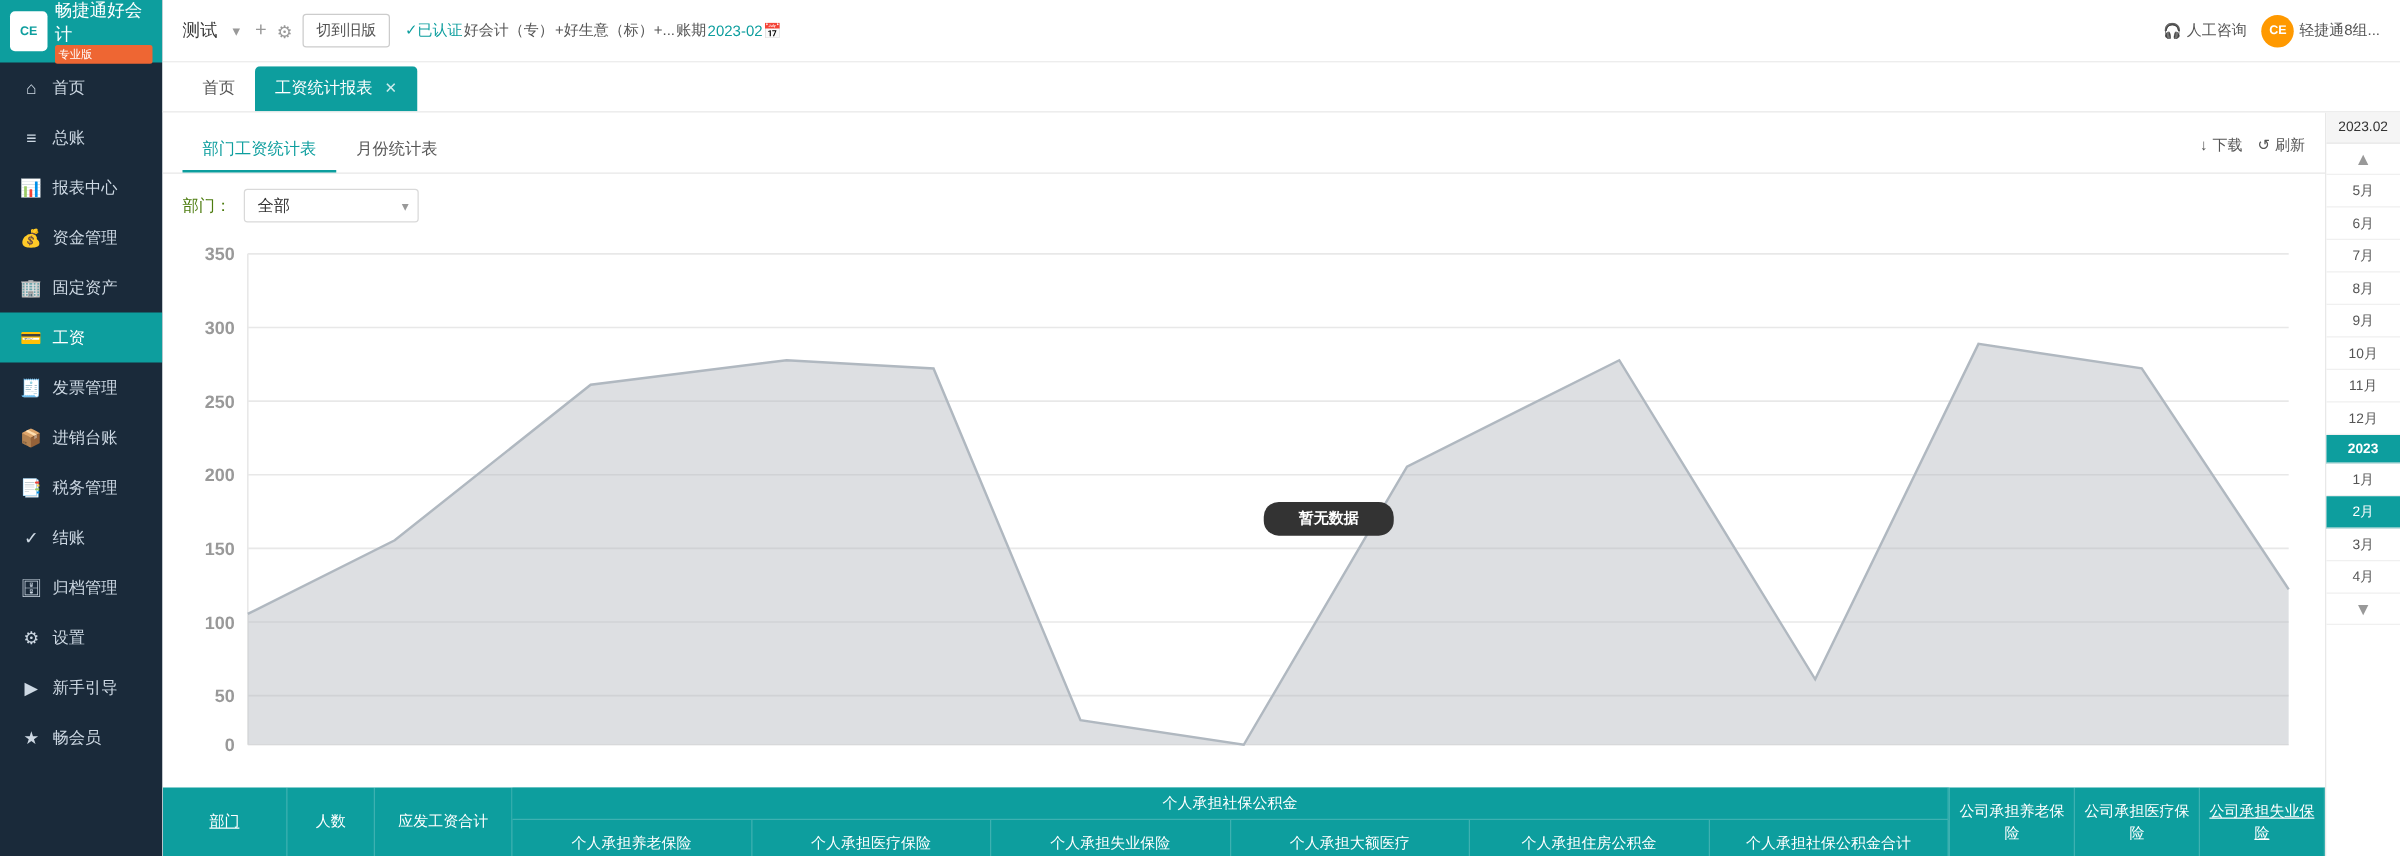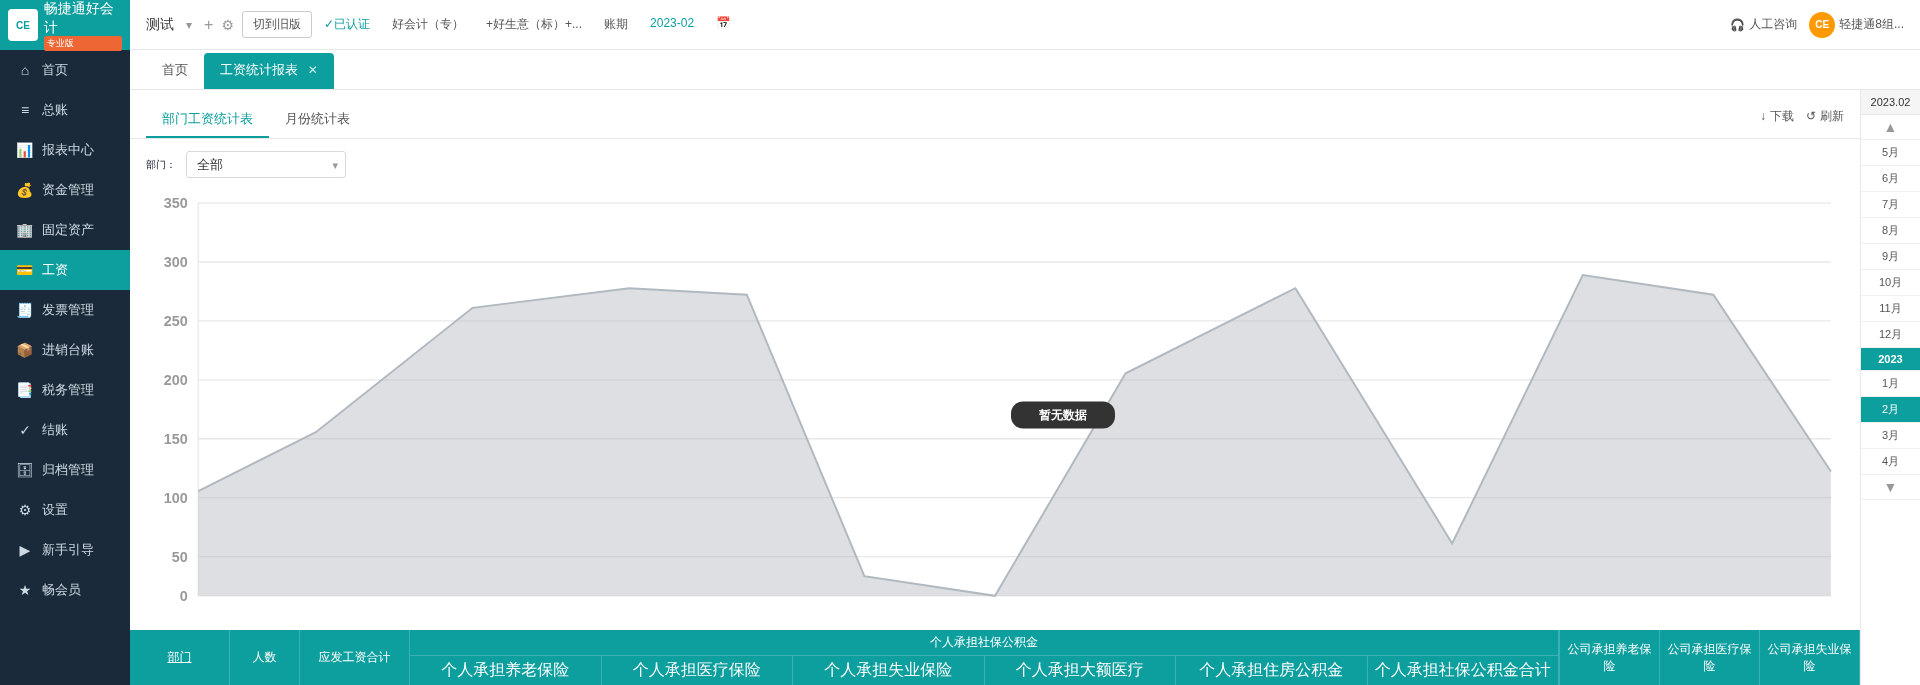--- a/index.html
+++ b/index.html
@@ -68,21 +68,21 @@
     .topbar-actions { display: flex; align-items: center; gap: 8px; }
     .topbar-btn-switch {
       border: 1px solid #ccc;
       background: white;
       padding: 4px 10px;
       border-radius: 3px;
       font-size: 12px;
       cursor: pointer;
       color: #555;
     }
-    .topbar-status { display: flex; gap: 22px; font-size: 12px; color: #555; }
+    .topbar-status { display: flex; align-items: center; gap: 1px; font-size: 12px; color: #555; }
     .topbar-status-badge { color: #0d9e9e; font-size: 12px; }
     .topbar-right { margin-left: auto; display: flex; align-items: center; gap: 12px; }
     .topbar-help { color: #555; font-size: 12px; display: flex; align-items: center; gap: 4px; cursor: pointer; }
     .topbar-user { display: flex; align-items: center; gap: 4px; font-size: 12px; color: #555; cursor: pointer; }
     .user-avatar { width: 26px; height: 26px; border-radius: 50%; background: #f90; display: flex; align-items: center; justify-content: center; font-size: 10px; color: white; font-weight: bold; }
 
     
     .tabbar {
       height: 40px;
       background: white;
@@ -163,32 +163,32 @@
     }
 
     
     .filter-bar {
       display: flex;
       align-items: center;
       padding: 12px 16px;
       gap: 10px;
       flex-shrink: 0;
     }
-    .filter-label { font-size: 10px; color: #0f172a; }
+    .filter-label { font-size: 13px; color: #4d7c0f; }
     .filter-select {
       border: 1px solid #d9d9d9;
       border-radius: 3px;
       padding: 5px 24px 5px 10px;
       font-size: 13px;
       color: #333;
       background: white;
       appearance: none;
       -webkit-appearance: none;
       cursor: pointer;
-      width: 160px;
+      width: 140px;
       position: relative;
     }
     .filter-select-wrap { position: relative; display: inline-block; }
     .filter-select-arrow {
       position: absolute;
       right: 8px;
       top: 50%;
       transform: translateY(-50%);
       color: #999;
       pointer-events: none;
@@ -254,24 +254,24 @@
       border-bottom: 1px solid rgba(255,255,255,0.2);
       border-right: 1px solid rgba(255,255,255,0.2);
     }
     .table-col-group-subs {
       display: flex;
       flex: 1;
     }
     .table-sub-col {
       flex: 1;
       display: flex;
-      align-items: center;
+      align-items: flex-end;
       justify-content: center;
       color: white;
-      font-size: 16px;
+      font-size: 12px;
       border-right: 1px solid rgba(255,255,255,0.2);
       padding: 2px 4px;
       text-align: center;
     }
 
     
     .right-panel {
       width: 60px;
       background: white;
       border-left: 1px solid #e8e8e8;
@@ -534,21 +534,21 @@
               </div>
           </div>
         </div>
 
         <div class="table-col" style="width:100px;">
           <span>公司承担养老保险</span>
         </div>
         <div class="table-col" style="width:100px;">
           <span>公司承担医疗保险</span>
         </div>
-        <div class="table-col" style="width:100px;">
+        <div class="table-col" style="width:100px;text-decoration:underline;">
           <span>公司承担失业保险</span>
         </div>
       </div>
     </div>
 
     <div class="right-panel">
       <div class="date-picker-header">2023.02</div>
       <div class="date-nav-btn">▲</div>
 
       <div class="date-item"><span>5月</span></div>

